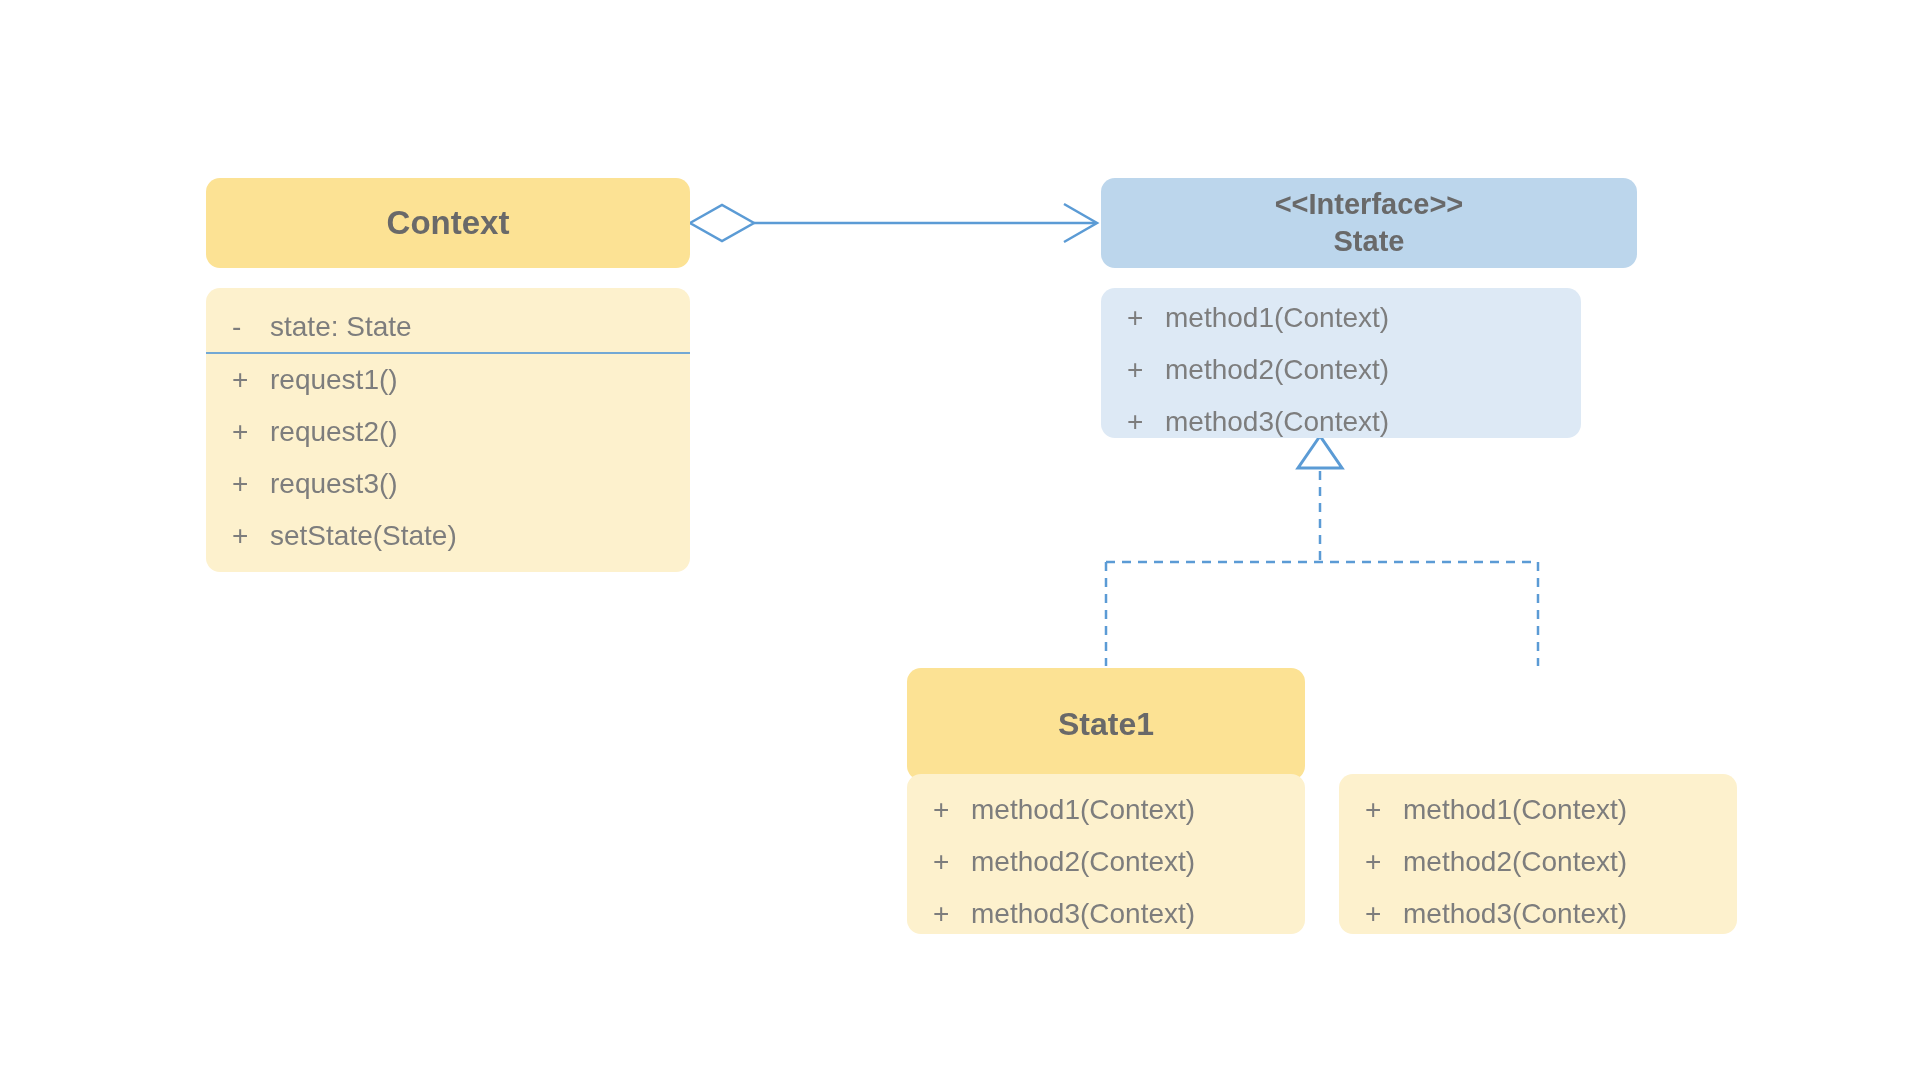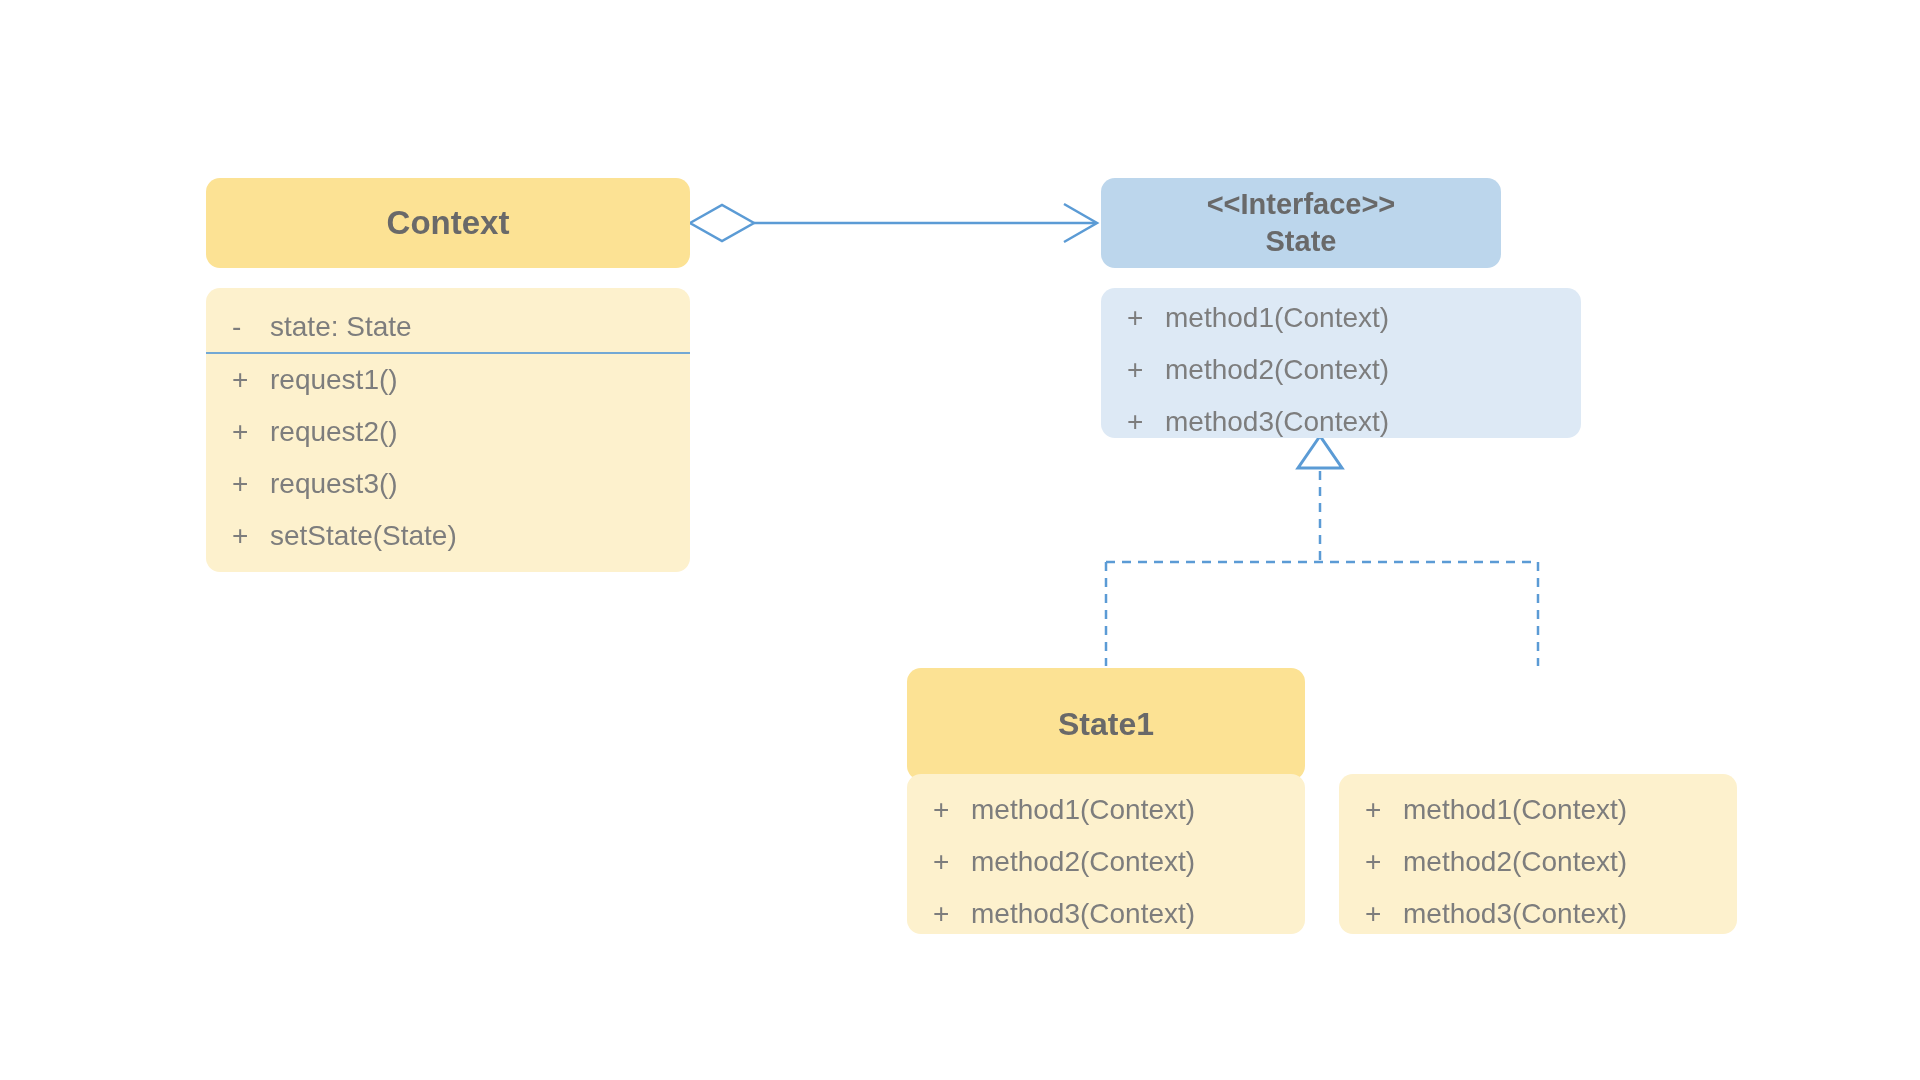--- a/index.html
+++ b/index.html
@@ -23,21 +23,21 @@
   .box{position:absolute;border-radius:14px;box-sizing:border-box;}
   .hdr{display:flex;flex-direction:column;align-items:center;justify-content:center;
        color:var(--header-text,#696969);font-weight:bold;}
   .hdr-yellow{background:var(--header-yellow,#FCE294);}
   .hdr-blue{background:var(--header-blue,#BCD6EC);}
   .body-yellow{background:var(--body-yellow,#FDF1CD);}
   .body-blue{background:var(--body-blue,#DDE9F5);}
 
   .ctx-hdr{left:206px;top:178px;width:484px;height:90px;font-size:33px;}
   .ctx-body{left:206px;top:288px;width:484px;height:284px;padding-top:14px;}
-  .if-hdr{left:1101px;top:178px;width:400px;height:90px;font-size:29px;line-height:37px;}
+  .if-hdr{left:1101px;top:178px;width:536px;height:90px;font-size:29px;line-height:37px;}
   .if-body{left:1101px;top:288px;width:480px;height:150px;padding-top:4px;}
   .s1-hdr{left:907px;top:668px;width:398px;height:112px;font-size:32px;}
   .s1-body{left:907px;top:774px;width:398px;height:160px;padding-top:10px;}
   .s2-hdr{left:1339px;top:668px;width:398px;height:92px;font-size:32px;}
   .s2-body{left:1339px;top:774px;width:398px;height:160px;padding-top:10px;}
 
   .m-row,.attr-row{
     display:flex;align-items:center;height:52px;
     padding-left:26px;color:var(--member-text,#7D7D7D);font-size:28px;
   }

